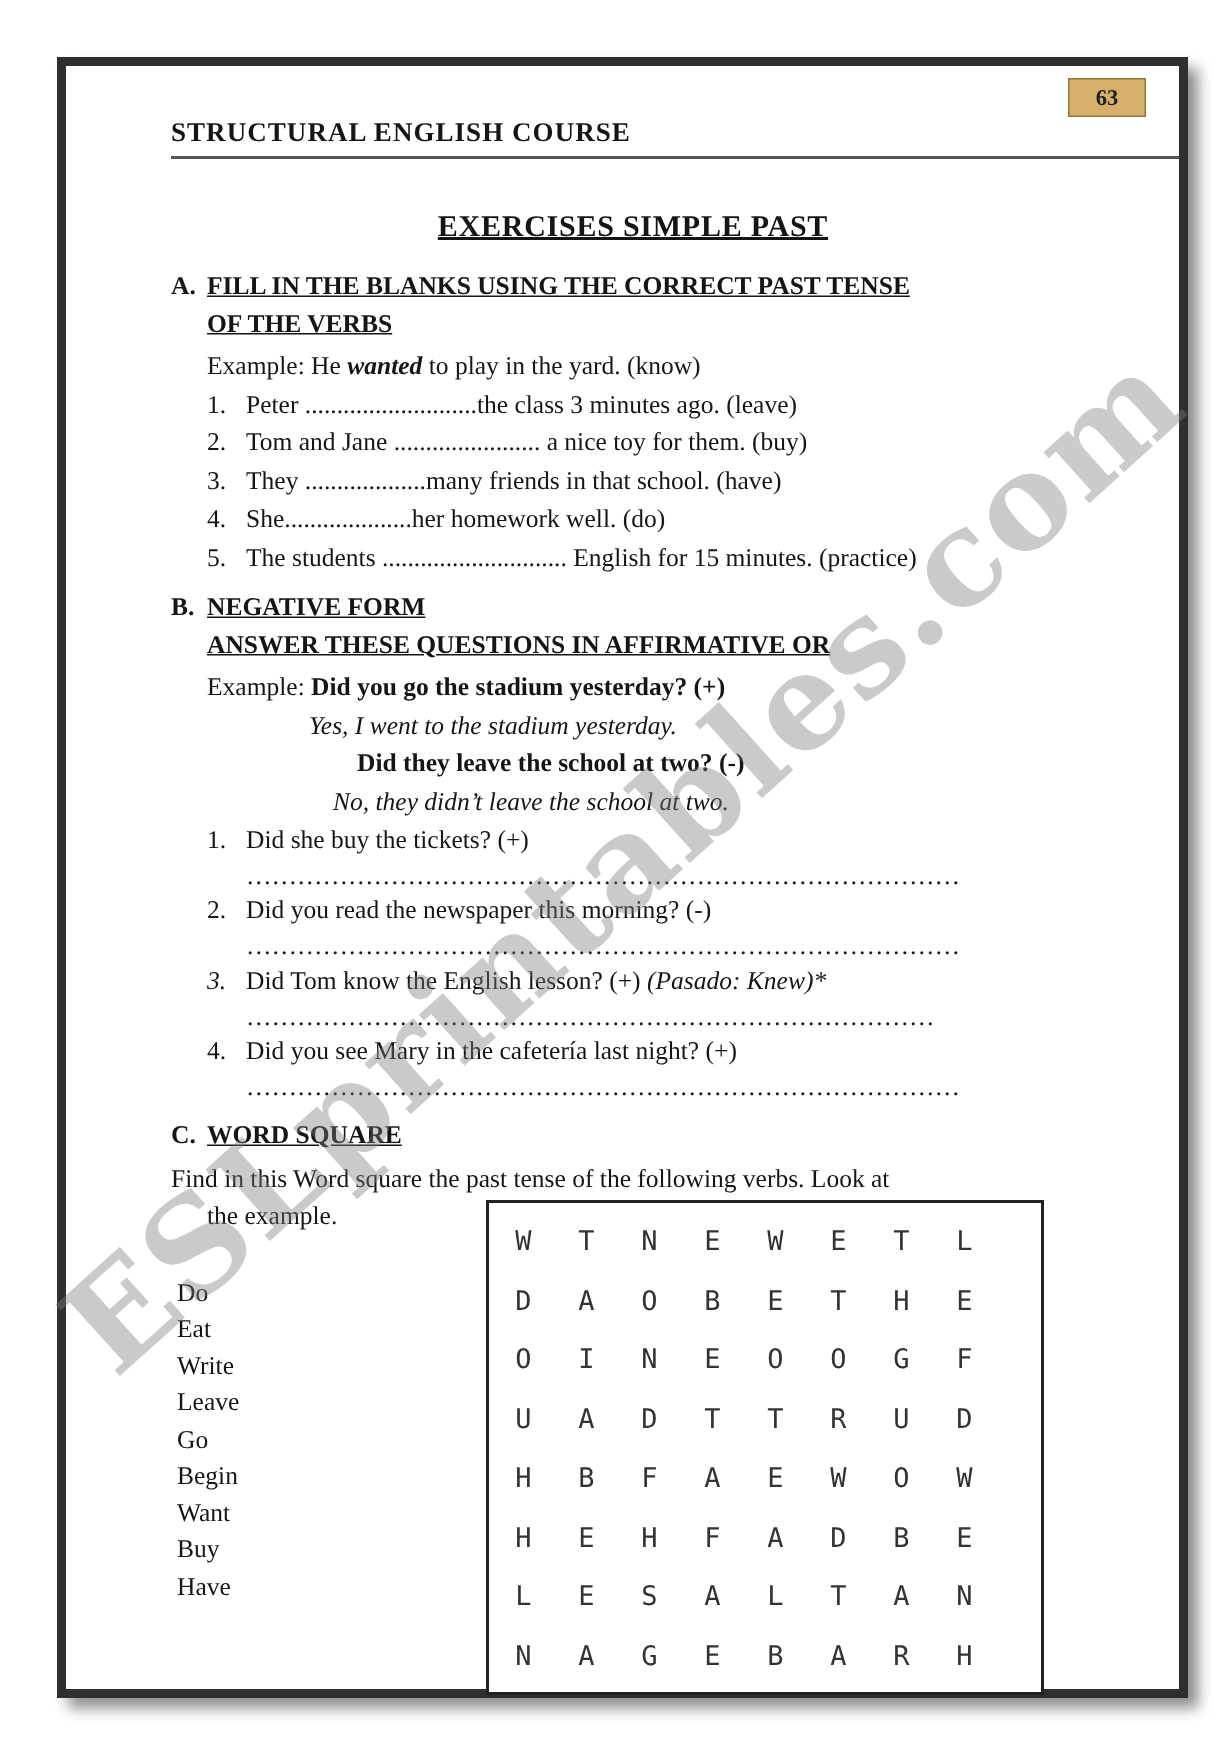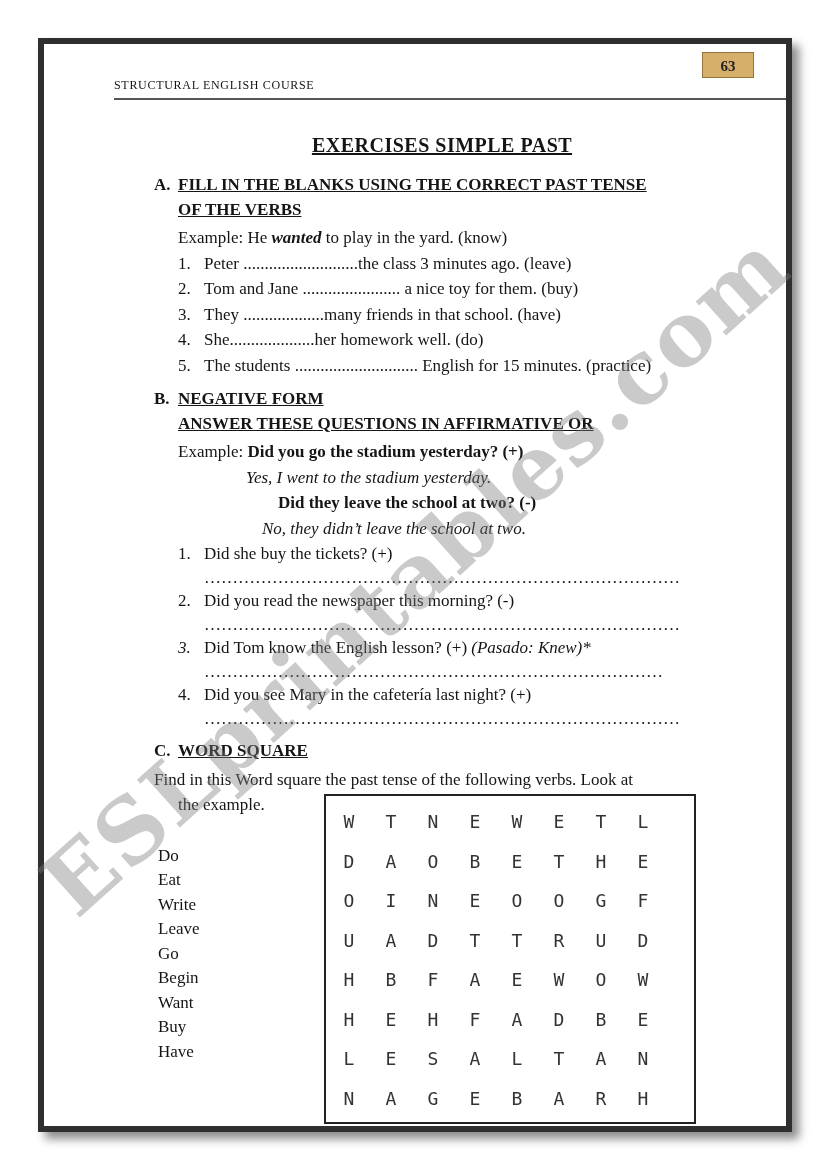--- a/index.html
+++ b/index.html
@@ -13,29 +13,29 @@
     box-shadow:7px 7px 9px rgba(0,0,0,0.45);
   }
   .watermark {
     position:absolute; left:50%; top:49%;
     transform:translate(-50%,-50%) rotate(-42deg);
     font-family:"DejaVu Serif", serif; font-weight:bold; font-size:88px;
     letter-spacing:2px; color:#7d7d7d; opacity:0.40; white-space:nowrap;
     z-index:3; pointer-events:none;
   }
   .header { position:relative; padding:34px 0 0 70px; z-index:1; }
-  .course  { font-size:12px; font-weight:normal; letter-spacing:0.7px; }
+  .course  { font-size:18px; font-weight:bold; letter-spacing:0.7px; }
   .rule    { border-top:2px solid #555; margin-top:5px; }
   .badge {
-    position:absolute; top:8px; right:32px; width:52px; height:26px;
+    position:absolute; top:8px; right:22px; width:52px; height:26px;
     line-height:26px; text-align:center; background:#d6af6b;
     border:1px solid #94763a; box-sizing:border-box;
     font-weight:bold; font-size:15px; color:#222;
   }
-  .content { position:relative; z-index:1; padding:24px 56px 0 110px; font-size:17px; }
+  .content { position:relative; z-index:1; padding:24px 56px 0 70px; font-size:17px; }
   .doc-title {
     text-align:center; font-size:20px; font-weight:bold;
     text-decoration:underline; margin:10px 0 16px 0; letter-spacing:0.5px;
   }
   .section { margin-top:9px; }
   .sec-head { display:flex; font-weight:bold; font-size:17px; line-height:24.5px; margin-bottom:3px; }
   .sec-letter { width:24px; flex:none; }
   .head-line { text-decoration:underline; }
   .sec-body { margin-left:24px; line-height:25.5px; }
   .item { display:flex; }

